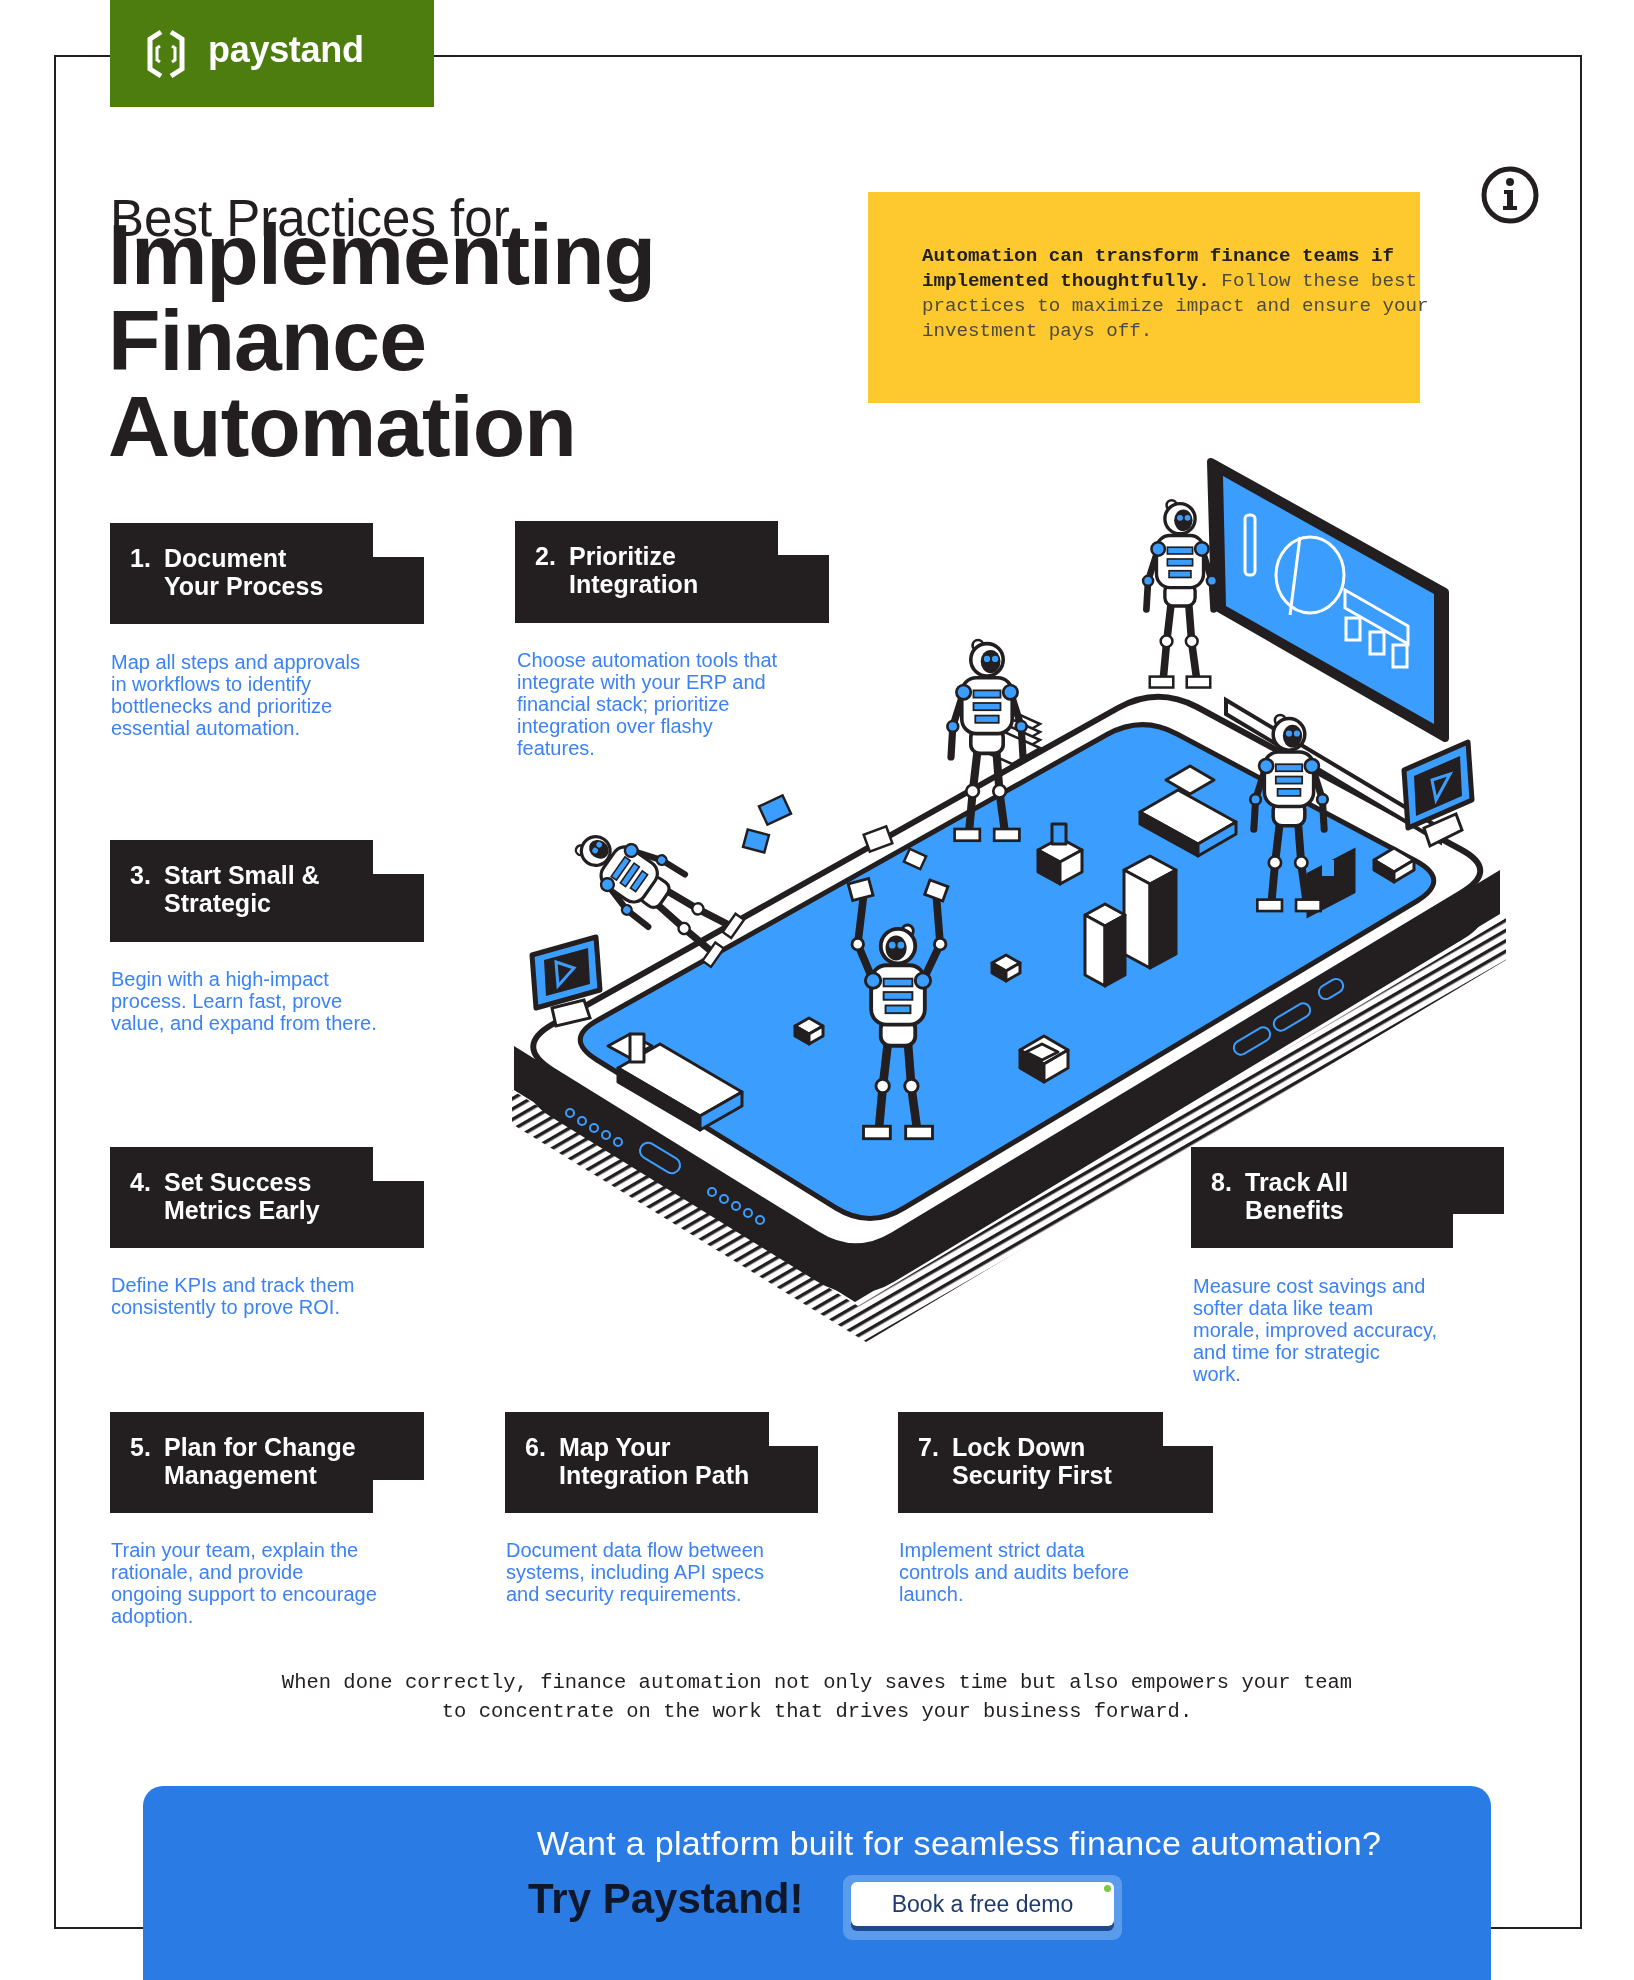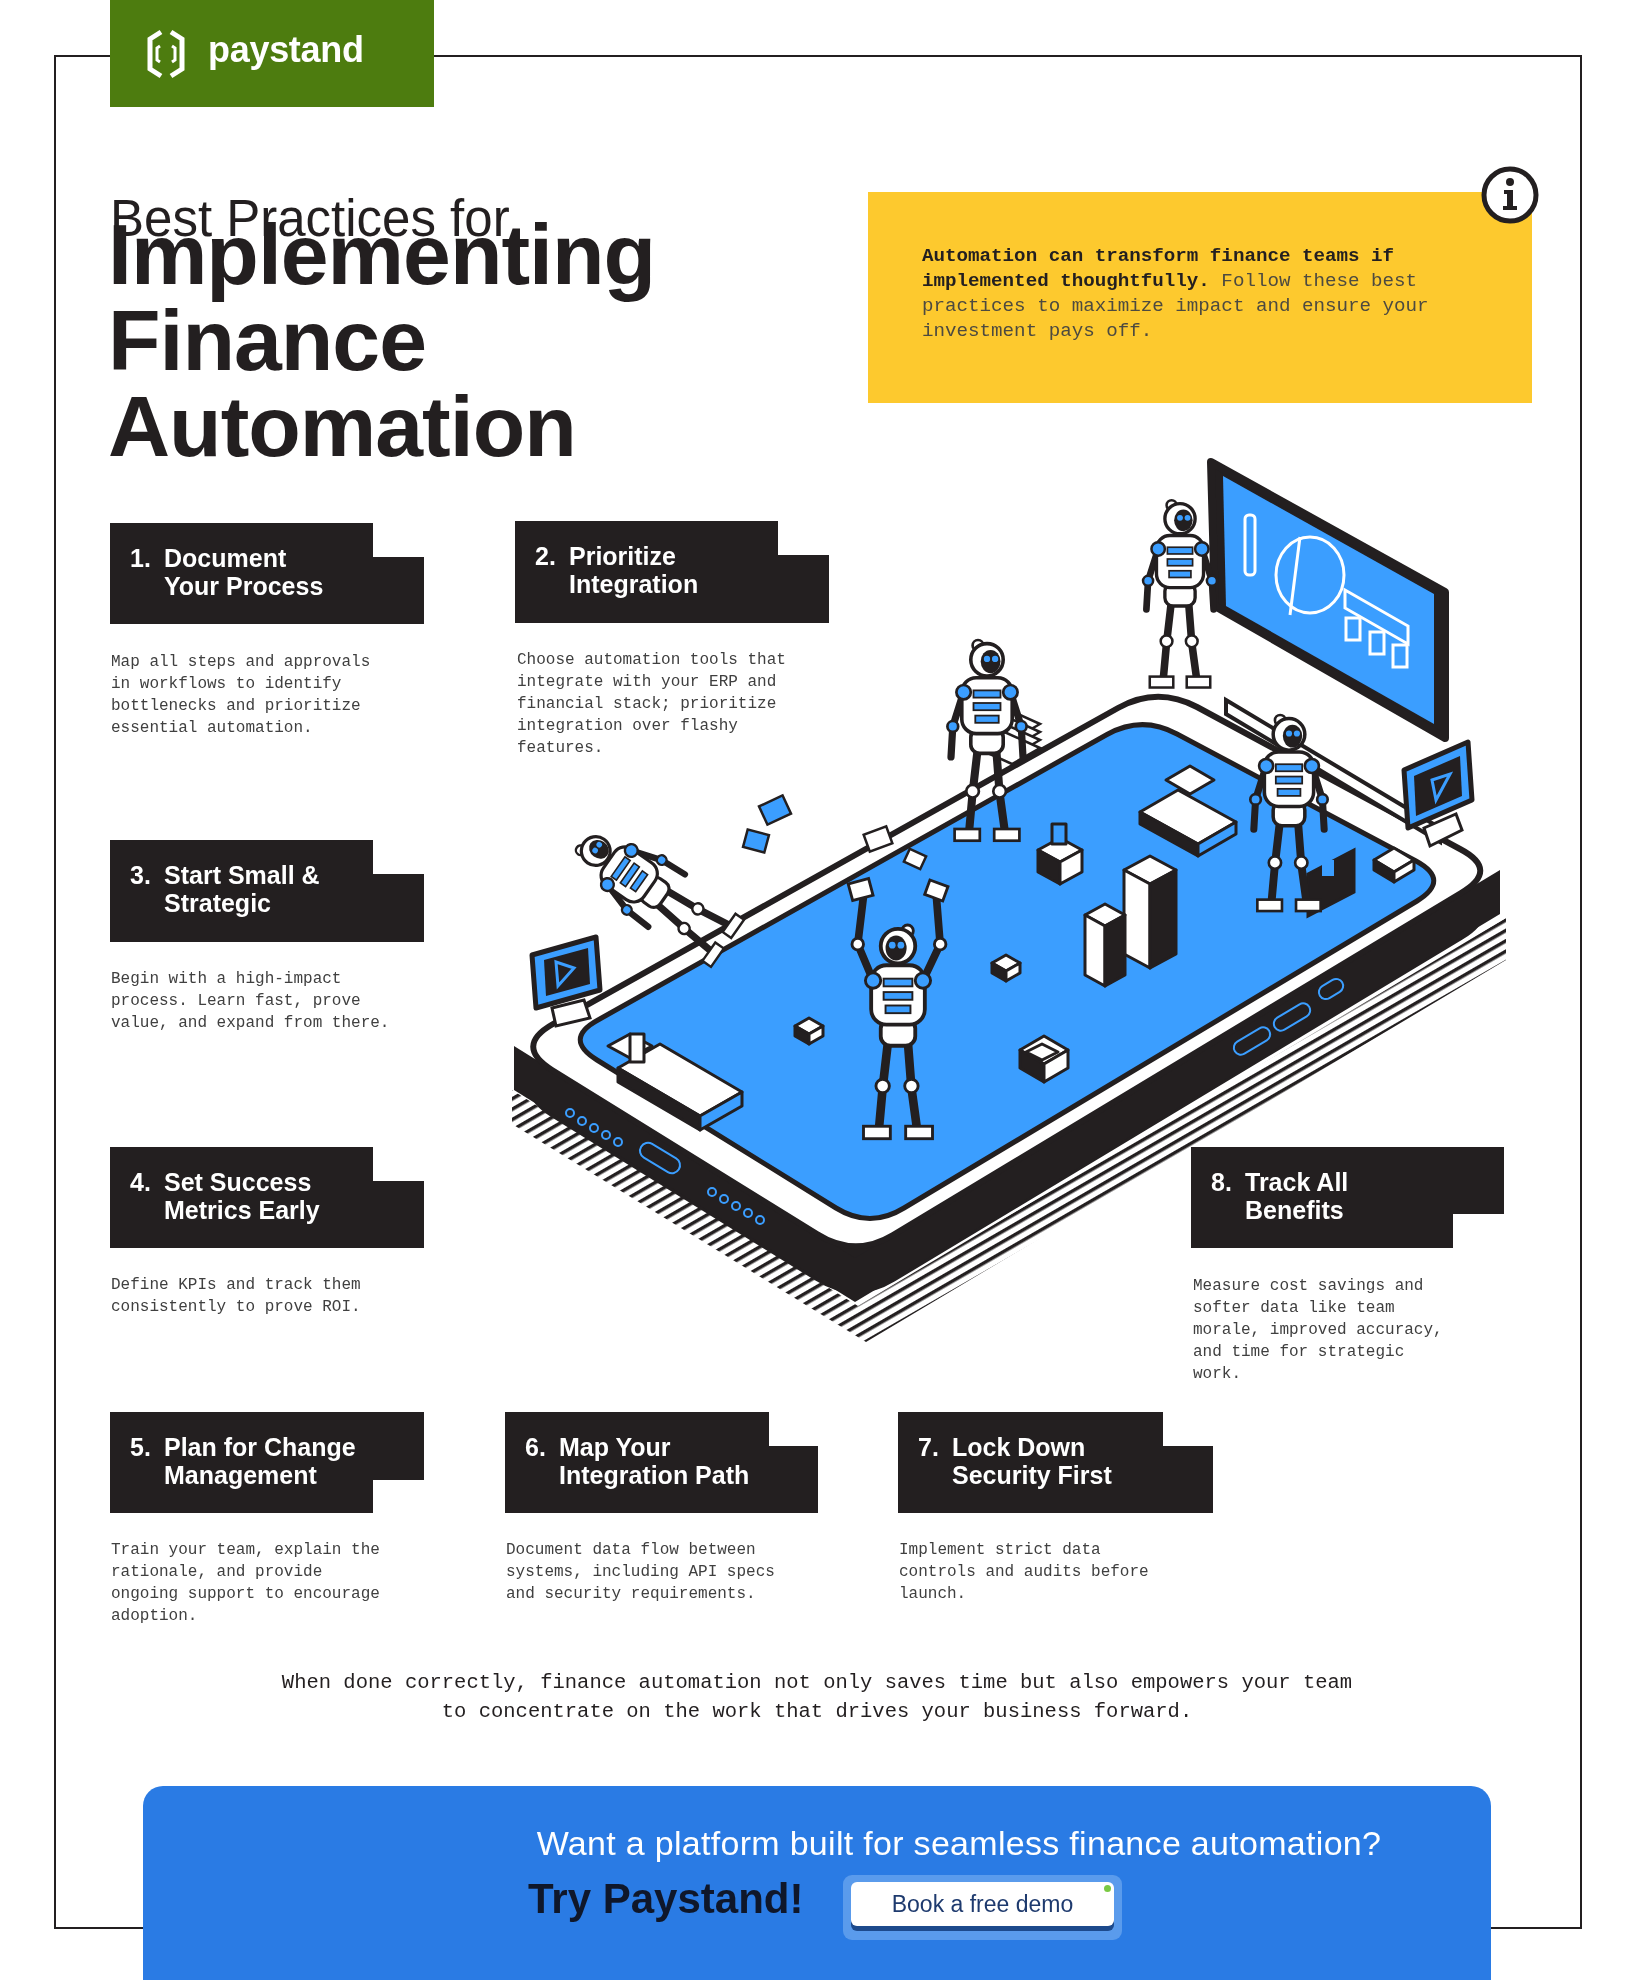--- a/index.html
+++ b/index.html
@@ -4,29 +4,29 @@
 <style>
   html,body{margin:0;padding:0;background:#ffffff;}
   body{width:1634px;height:1980px;position:relative;overflow:hidden;font-family:"Liberation Sans",sans-serif;color:#231f20;}
   .frame{position:absolute;left:54px;top:55px;width:1524px;height:1870px;border:2px solid #231f20;}
   .logo-box{position:absolute;left:110px;top:0;width:324px;height:107px;background:#4d7c0f;}
   .logo-text{position:absolute;left:98px;top:30px;font-size:36px;font-weight:bold;color:#fff;line-height:40px;letter-spacing:-0.3px;}
   .logo-icon{position:absolute;left:36px;top:28px;width:40px;height:52px;}
   .subtitle{position:absolute;left:110px;top:157px;font-size:51px;line-height:51px;color:#231f20;white-space:nowrap;margin-top:36px;}
   .title{position:absolute;left:108px;top:211px;font-size:86px;line-height:86px;font-weight:bold;letter-spacing:-1px;color:#231f20;}
   .title div{white-space:nowrap;}
-  .intro{position:absolute;left:868px;top:192px;width:664px;height:211px;background:#fdc92e;}
+  .intro{position:absolute;left:868px;top:192px;width:552px;height:211px;background:#fdc92e;}
   .intro-text{position:absolute;left:54px;top:52px;font-family:"Liberation Mono",monospace;font-size:19.2px;line-height:25px;color:#4d4a40;white-space:pre;}
   .intro-text b{color:#231f20;}
   .info-icon{position:absolute;left:1480px;top:165px;width:60px;height:60px;}
   .card{position:absolute;background:#231f20;color:#fff;}
   .card-head{position:absolute;left:20px;top:21px;font-size:25px;line-height:28px;font-weight:bold;}
   .card-head .num{position:absolute;left:0;top:0;}
   .card-head .lines{position:absolute;left:34px;top:0;white-space:nowrap;}
-  .card-body{position:absolute;font-family:Liberation Mono, monospace;font-size:16px;line-height:22px;color:#404040;white-space:pre;}
+  .card-body{position:absolute;font-family:Liberation Sans, sans-serif;font-size:20px;line-height:22px;color:#3b82f6;white-space:pre;}
   .closing{position:absolute;left:0;width:1634px;top:1668px;text-align:center;font-family:"Liberation Mono",monospace;font-size:20.5px;line-height:29px;color:#231f20;}
   .cta{position:absolute;left:143px;top:1786px;width:1348px;height:230px;background:#2a7be4;border-radius:20px 20px 0 0;}
   .cta-question{position:absolute;left:0;width:1632px;top:36px;text-align:center;color:#fff;font-size:34px;line-height:42px;letter-spacing:0.3px;}
   .cta-headline{position:absolute;left:385px;top:90px;color:#0f172a;font-size:42px;line-height:46px;font-weight:bold;white-space:nowrap;}
   .cta-btn-halo{position:absolute;left:700px;top:89px;width:279px;height:65px;border-radius:9px;background:#5a9bec;}
   .cta-btn{position:absolute;left:708px;top:96px;width:263px;height:44px;border-radius:6px;background:#fff;border:none;box-shadow:0 5px 0 #1d4a8c;color:#1e3a6e;font-family:"Liberation Sans",sans-serif;font-size:23px;line-height:44px;text-align:center;padding:0;cursor:pointer;}
   .cta-dot{position:absolute;right:3px;top:3px;width:7px;height:7px;border-radius:50%;background:#7ac943;}
   svg.illus{position:absolute;left:0;top:0;}
 </style>
 </head>

